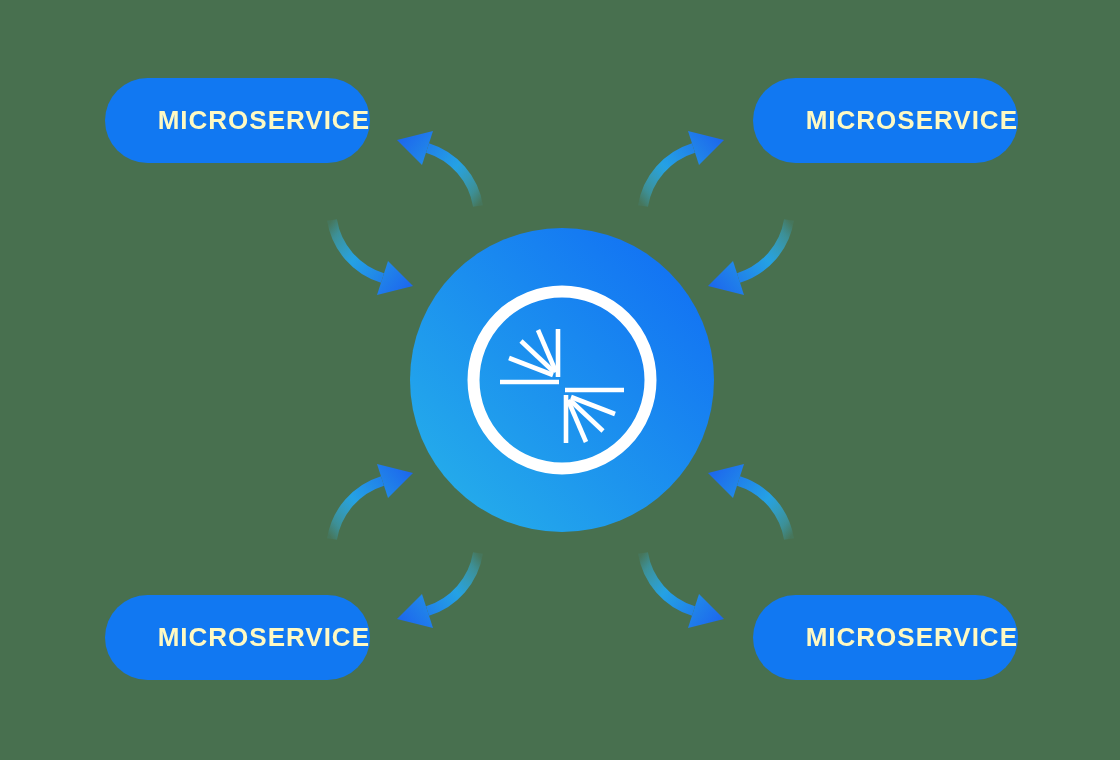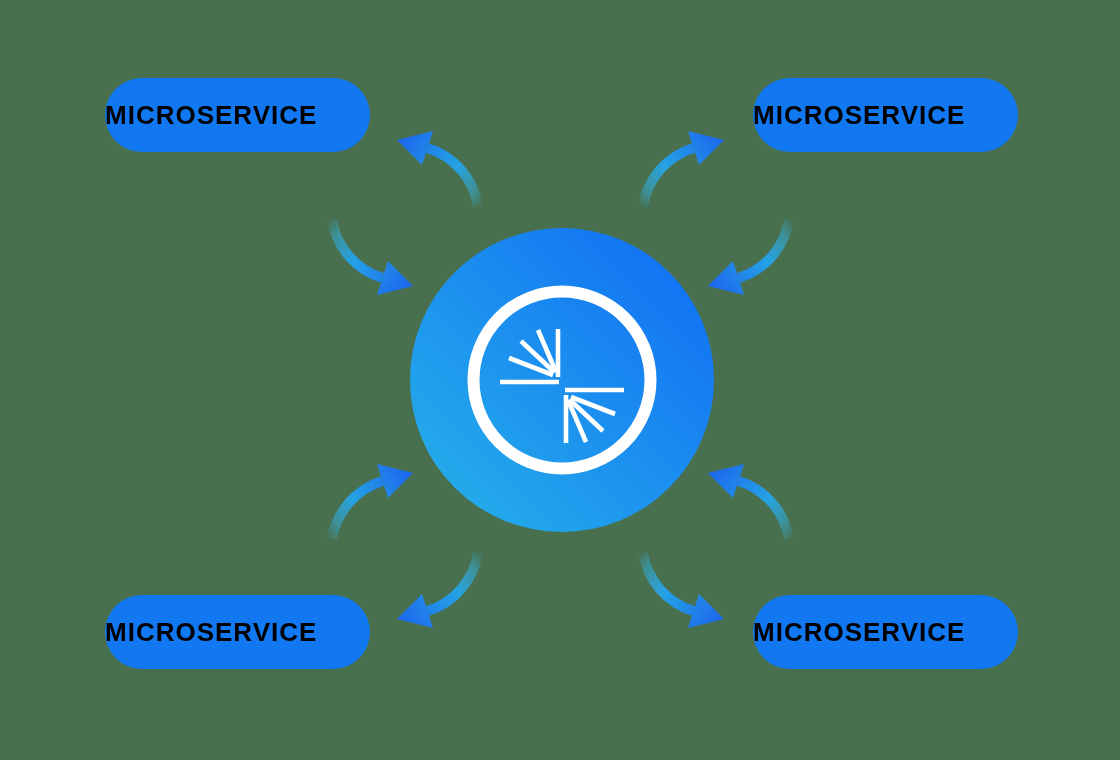--- a/index.html
+++ b/index.html
@@ -29,27 +29,27 @@
     border-radius:50%;
     background:linear-gradient(to top right, #27b4e9 0%, #1375f3 85%);
   }
   .hub svg{
     position:absolute;
     left:0; top:0;
     width:304px; height:304px;
   }
   .pill{
     position:absolute;
-    width:265px; height:74px;
+    width:265px; height:85px;
     border-radius:42.5px;
     background:#1178f2;
-    color:#000000;
+    color:#fef9c3;
     display:flex;
     align-items:center;
-    justify-content:flex-start;
+    justify-content:flex-end;
     font-size:26px;
     font-weight:700;
     letter-spacing:1px;
     white-space:nowrap;
   }
   .pill.tl{ left:105px; top:78px; }
   .pill.tr{ left:753px; top:78px; }
   .pill.bl{ left:105px; top:595px; }
   .pill.br{ left:753px; top:595px; }
 </style>

